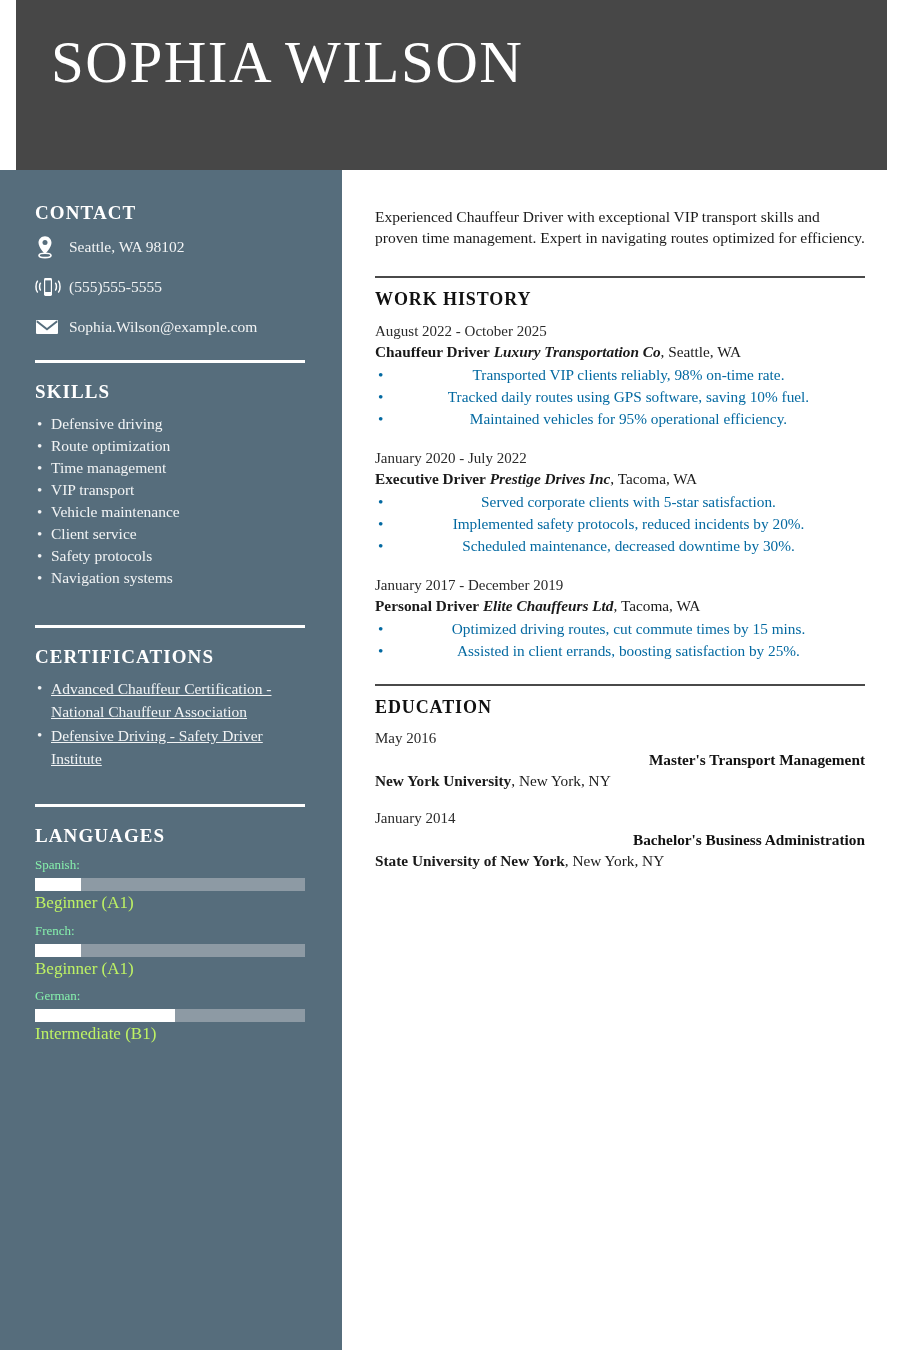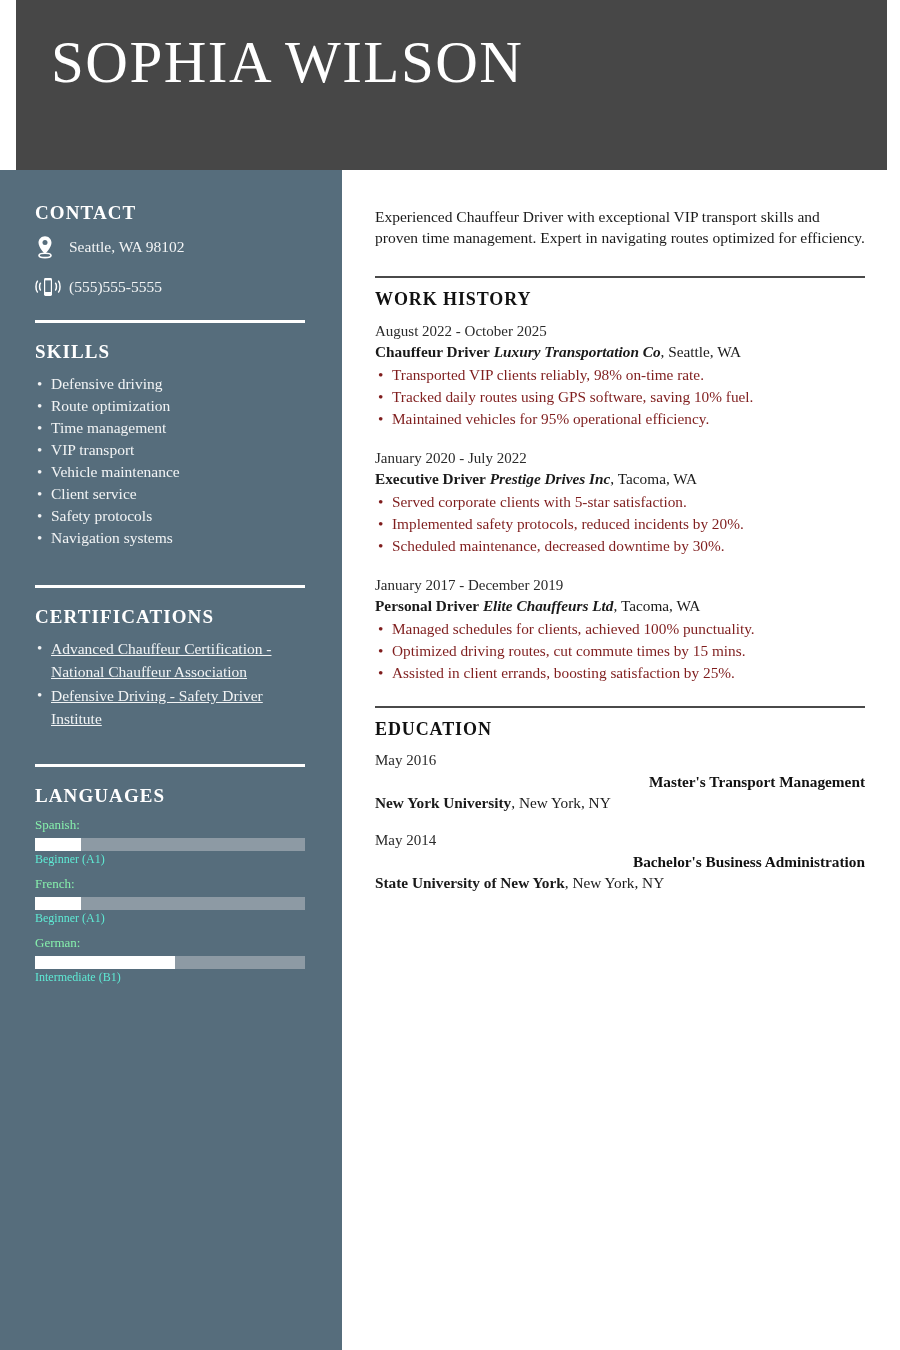--- a/index.html
+++ b/index.html
@@ -135,22 +135,22 @@
     margin-bottom: 1px;
   }
   .lang-fill {
     position: absolute;
     left: 0;
     top: 0;
     height: 13px;
     background: #ffffff;
   }
   .lang-level {
-    font-size: 12px;
-    color: #5eead4;
+    font-size: 17px;
+    color: #bef264;
     line-height: 1.3;
     margin-bottom: 2px;
   }
 
   
   .main {
     position: absolute;
     left: 342px;
     top: 170px;
     width: 545px;
@@ -195,21 +195,22 @@
   ul.bullets {
     list-style: none;
     margin: 2px 0 0 0;
     padding: 0;
   }
   ul.bullets li {
     position: relative;
     padding-left: 17px;
     font-size: 15.3px;
     line-height: 22px;
-    color: #7f1d1d;
+    color: #0369a1;
+    text-align: center;
   }
   ul.bullets li::before {
     content: "\2022";
     position: absolute;
     left: 3px;
     top: 0;
   }
 
   .edu { margin-bottom: 17px; }
   .edu-date {
@@ -264,20 +265,29 @@
               <rect x="10.2" y="5.4" width="5.6" height="11.6" fill="#566d7c"></rect>
               <path d="M5.4 8.2c-1.1 1.2-1.1 5.6 0 6.8" fill="none" stroke="#ffffff" stroke-width="1.5" stroke-linecap="round"></path>
               <path d="M2.4 6.2c-1.9 2.3-1.9 9 0 10.8" fill="none" stroke="#ffffff" stroke-width="1.5" stroke-linecap="round"></path>
               <path d="M20.6 8.2c1.1 1.2 1.1 5.6 0 6.8" fill="none" stroke="#ffffff" stroke-width="1.5" stroke-linecap="round"></path>
               <path d="M23.6 6.2c1.9 2.3 1.9 9 0 10.8" fill="none" stroke="#ffffff" stroke-width="1.5" stroke-linecap="round"></path>
             </svg>
           </span>
           <span class="contact-text">(555)555-5555</span>
         </div>
 
+        <div class="contact-row">
+          <span class="contact-icon">
+            <svg width="24" height="18" viewBox="0 0 24 18" aria-hidden="true">
+              <rect x="1" y="2" width="22" height="14" rx="1" fill="#ffffff"></rect>
+              <path d="M1.8 3.2L12 11.2 22.2 3.2" fill="none" stroke="#566d7c" stroke-width="2"></path>
+            </svg>
+          </span>
+          <span class="contact-text">Sophia.Wilson@example.com</span>
+        </div>
       </div>
 
       <div class="side-divider"></div>
 
       <div>
         <div class="side-h">SKILLS</div>
         <ul class="side-list">
           <li>Defensive driving</li>
           <li>Route optimization</li>
           <li>Time management</li>
@@ -362,39 +372,38 @@
         <li>Scheduled maintenance, decreased downtime by 30%.</li>
       </ul>
     </div>
 
     <div class="job">
       <div class="job-date">January 2017 - December 2019</div>
       <div class="job-title-line">
         <span class="role">Personal Driver</span><span>&nbsp;</span><span class="company">Elite Chauffeurs Ltd</span><span class="loc">, Tacoma, WA</span>
       </div>
       <ul class="bullets">
-        <li>Managed schedules for clients, achieved 100% punctuality.</li>
         <li>Optimized driving routes, cut commute times by 15 mins.</li>
         <li>Assisted in client errands, boosting satisfaction by 25%.</li>
       </ul>
     </div>
 
     <div class="main-divider" style="margin-top:22px;"></div>
     <div class="main-h">EDUCATION</div>
 
     <div class="edu">
       <div class="edu-date">May 2016</div>
       <div class="edu-degree">Master's Transport Management</div>
       <div class="edu-school-line">
         <span class="school">New York University</span><span>, New York, NY</span>
       </div>
     </div>
 
     <div class="edu">
-      <div class="edu-date">May 2014</div>
+      <div class="edu-date">January 2014</div>
       <div class="edu-degree">Bachelor's Business Administration</div>
       <div class="edu-school-line">
         <span class="school">State University of New York</span><span>, New York, NY</span>
       </div>
     </div>
 
   </div>
 
 </div>
 

